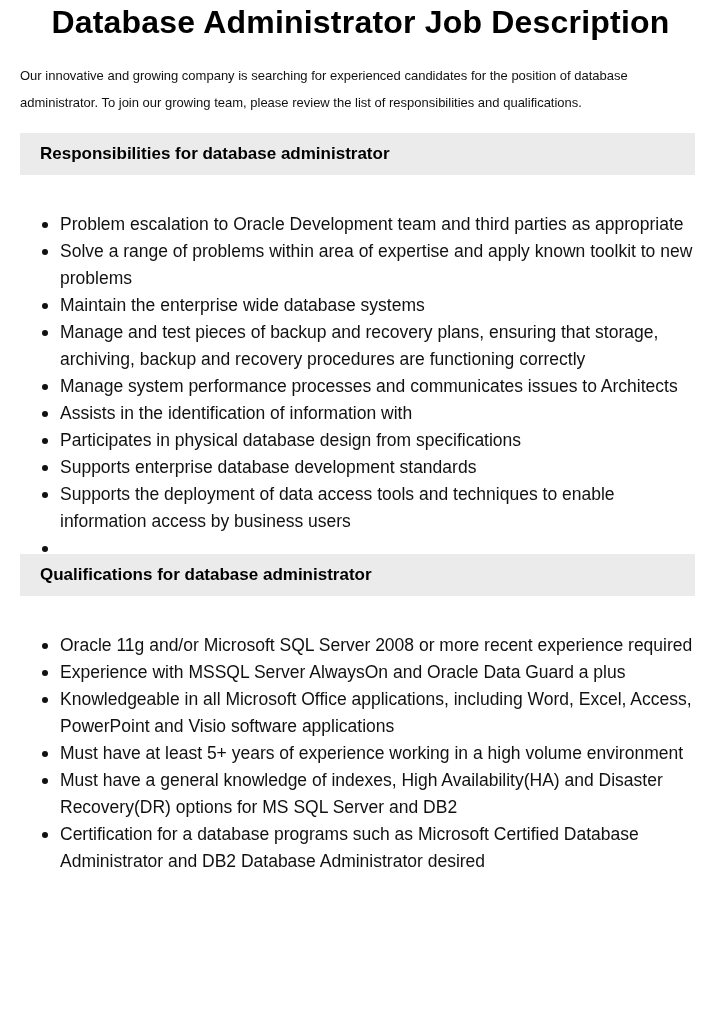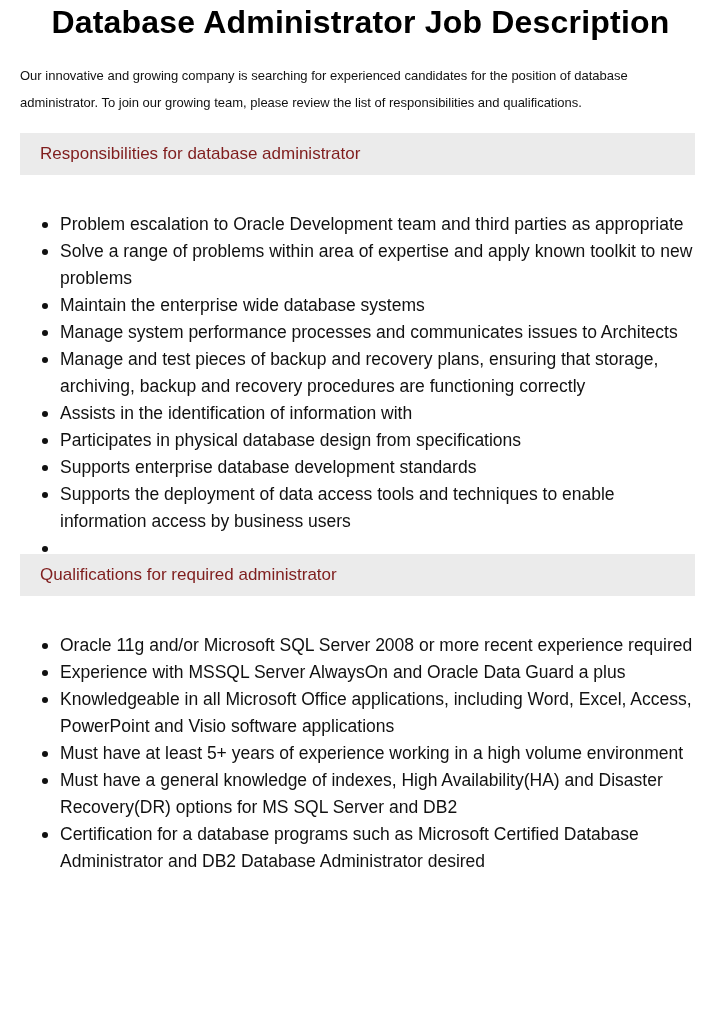--- a/index.html
+++ b/index.html
@@ -38,22 +38,22 @@
       background: #ebebeb;
       height: 42px;
       display: flex;
       align-items: center;
       padding-left: 20px;
       width: 655px;
     }
     .section-header h2 {
       margin: 0;
       font-size: 17px;
-      font-weight: normal;
-      color: #7f1d1d;
+      font-weight: bold;
+      color: #000000;
     }
     ul.items {
       list-style: none;
       margin: 36px 0 0 0;
       padding: 0;
     }
     ul.items li {
       position: relative;
       padding-left: 40px;
       font-size: 17.5px;
@@ -83,33 +83,33 @@
   <p class="intro">Our innovative and growing company is searching for experienced candidates for the position of database administrator. To join our growing team, please review the list of responsibilities and qualifications.</p>
 
   <section>
     <div class="section-header">
       <h2>Responsibilities for database administrator</h2>
     </div>
     <ul class="items">
       <li><span class="bullet"></span><span>Problem escalation to Oracle Development team and third parties as appropriate</span></li>
       <li><span class="bullet"></span><span>Solve a range of problems within area of expertise and apply known toolkit to new problems</span></li>
       <li><span class="bullet"></span><span>Maintain the enterprise wide database systems</span></li>
+      <li><span class="bullet"></span><span>Manage and test pieces of backup and recovery plans, ensuring that storage, archiving, backup and recovery procedures are functioning correctly</span></li>
       <li><span class="bullet"></span><span>Manage system performance processes and communicates issues to Architects</span></li>
-      <li><span class="bullet"></span><span>Manage and test pieces of backup and recovery plans, ensuring that storage, archiving, backup and recovery procedures are functioning correctly</span></li>
       <li><span class="bullet"></span><span>Assists in the identification of information with</span></li>
       <li><span class="bullet"></span><span>Participates in physical database design from specifications</span></li>
       <li><span class="bullet"></span><span>Supports enterprise database development standards</span></li>
       <li><span class="bullet"></span><span>Supports the deployment of data access tools and techniques to enable information access by business users</span></li>
       <li><span class="bullet"></span></li>
     </ul>
   </section>
 
   <section class="section-quals">
     <div class="section-header" style="margin-top:0">
-      <h2>Qualifications for required administrator</h2>
+      <h2>Qualifications for database administrator</h2>
     </div>
     <ul class="items">
       <li><span class="bullet"></span><span>Oracle 11g and/or Microsoft SQL Server 2008 or more recent experience required</span></li>
       <li><span class="bullet"></span><span>Experience with MSSQL Server AlwaysOn and Oracle Data Guard a plus</span></li>
       <li><span class="bullet"></span><span>Knowledgeable in all Microsoft Office applications, including Word, Excel, Access, PowerPoint and Visio software applications</span></li>
       <li><span class="bullet"></span><span>Must have at least 5+ years of experience working in a high volume environment</span></li>
       <li><span class="bullet"></span><span>Must have a general knowledge of indexes, High Availability(HA) and Disaster Recovery(DR) options for MS SQL Server and DB2</span></li>
       <li><span class="bullet"></span><span>Certification for a database programs such as Microsoft Certified Database Administrator and DB2 Database Administrator desired</span></li>
     </ul>
   </section>

